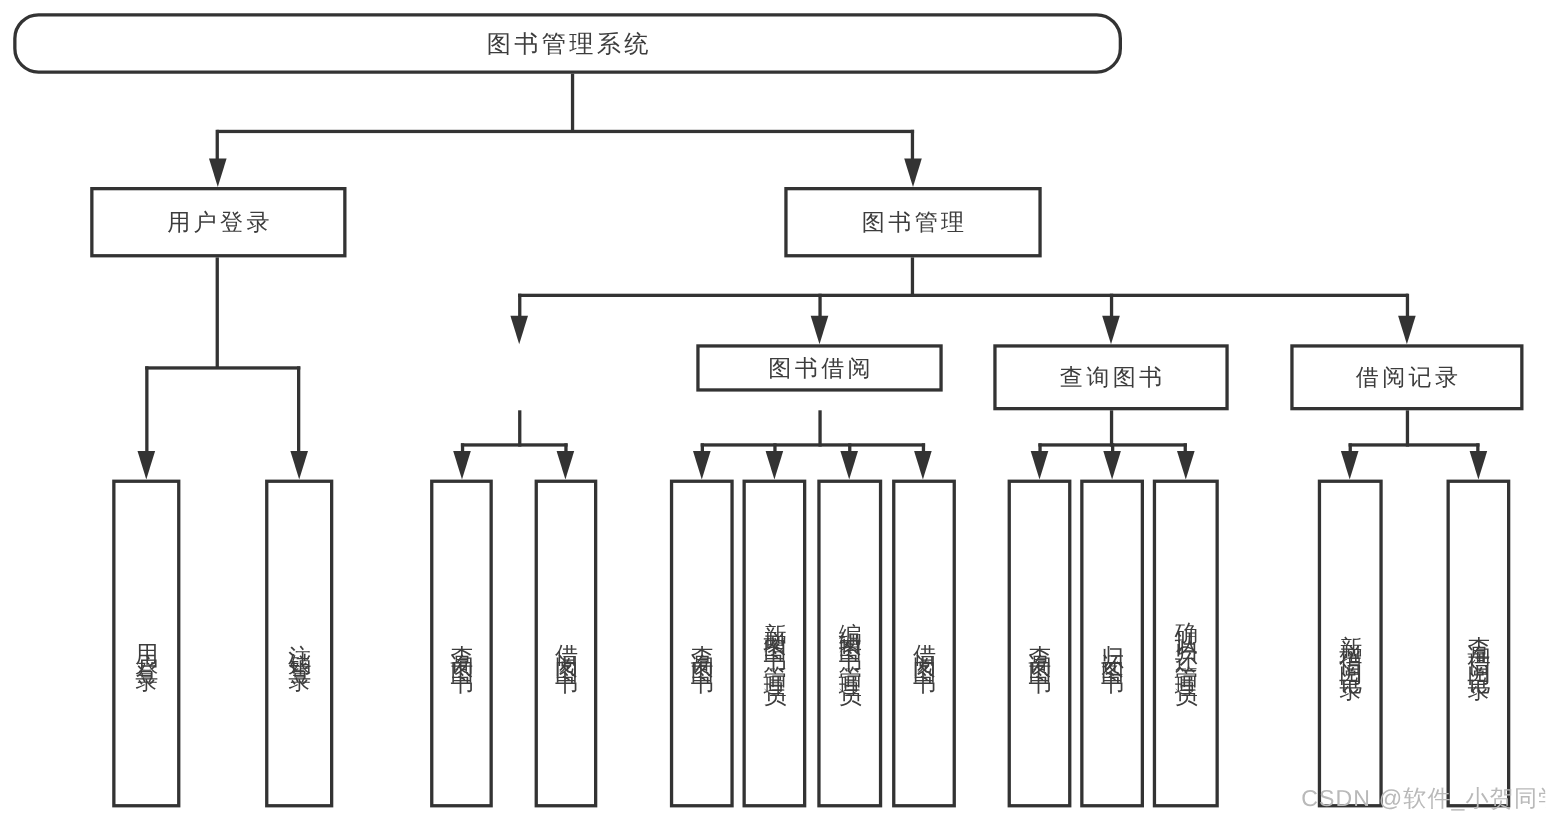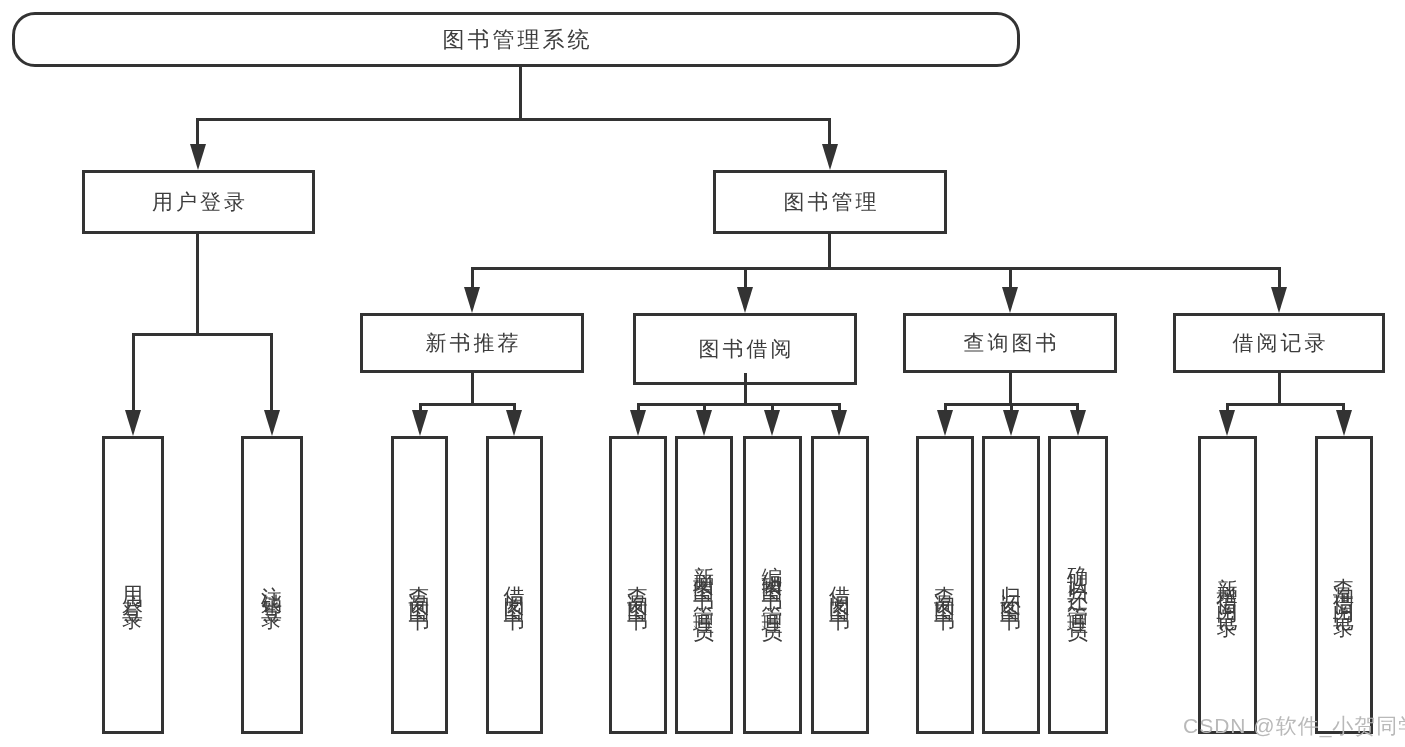--- a/index.html
+++ b/index.html
@@ -91,22 +91,21 @@
   <div class="line" style="left:471px; top:267px; width:809px; height:3px;"></div>
   <div class="line" style="left:471px; top:267px; width:3px; height:22px;"></div>
   <div class="line" style="left:744px; top:267px; width:3px; height:22px;"></div>
   <div class="line" style="left:1009px; top:267px; width:3px; height:22px;"></div>
   <div class="line" style="left:1278px; top:267px; width:3px; height:22px;"></div>
   <div class="arrow" style="left:464px; top:287px;"></div>
   <div class="arrow" style="left:737px; top:287px;"></div>
   <div class="arrow" style="left:1002px; top:287px;"></div>
   <div class="arrow" style="left:1271px; top:287px;"></div>
 
-  <div class="box h" style="left:360px; top:313px; width:224px; height:60px;">新书推荐</div>
-  <div class="box h" style="left:633px; top:313px; width:224px; height:72px;">图书借阅</div>
+  <div class="box h" style="left:633px; top:313px; width:224px; height:43px;">图书借阅</div>
   <div class="box h" style="left:903px; top:313px; width:214px; height:60px;">查询图书</div>
   <div class="box h" style="left:1173px; top:313px; width:212px; height:60px;">借阅记录</div>
 
   <div class="line" style="left:471px; top:373px; width:3px; height:33px;"></div>
   <div class="line" style="left:419px; top:403px; width:97px; height:3px;"></div>
   <div class="line" style="left:419px; top:403px; width:3px; height:10px;"></div>
   <div class="line" style="left:513px; top:403px; width:3px; height:10px;"></div>
   <div class="arrow" style="left:412px; top:410px;"></div>
   <div class="arrow" style="left:506px; top:410px;"></div>
 

